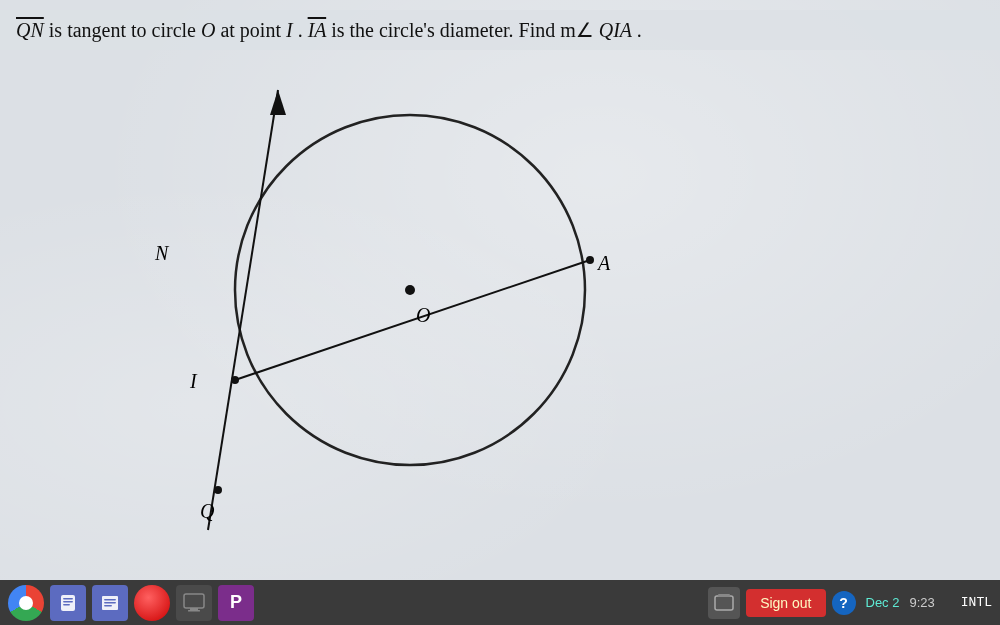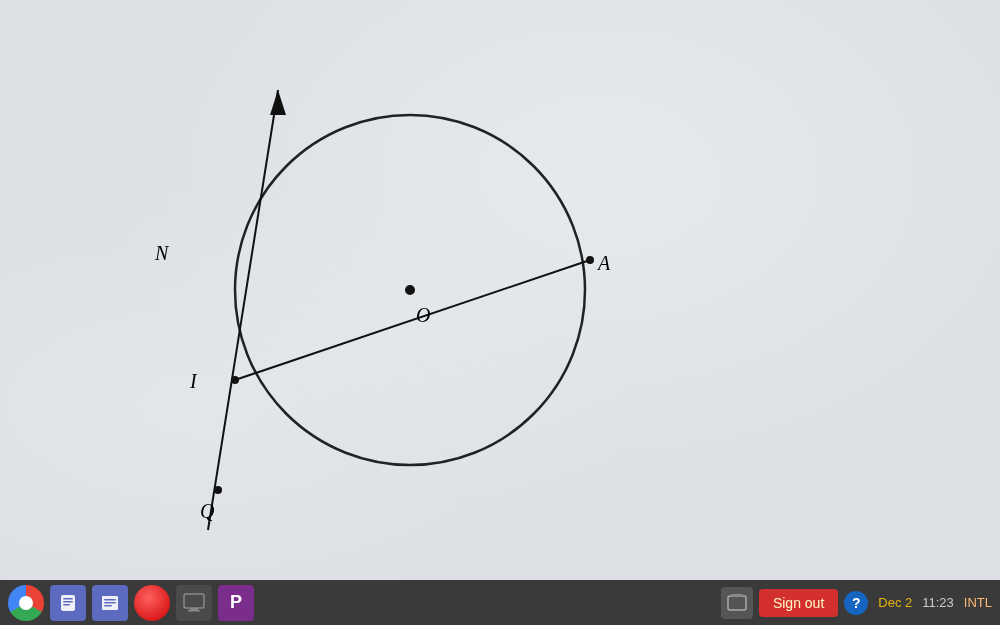--- a/index.html
+++ b/index.html
@@ -150,45 +150,57 @@
       color: white;
       display: flex;
       align-items: center;
       justify-content: center;
       font-size: 14px;
       font-family: Arial, sans-serif;
       font-weight: bold;
     }
 
     .taskbar-date {
-      color: #eab308;
+      color: #5eead4;
       font-size: 13px;
       font-family: Arial, sans-serif;
       margin-left: 4px;
     }
 
     .taskbar-time {
       color: #ccc;
       font-size: 13px;
       font-family: Arial, sans-serif;
       margin-left: 4px;
     }
 
     .taskbar-locale {
-      color: #fdba74;
+      color: #ffffff;
       font-size: 13px;
-      font-family: Liberation Sans, sans-serif;
-      margin-left: 4px;
+      font-family: Liberation Mono, monospace;
+      margin-left: 20px;
     }
   </style>
 </head>
 <body>
 
 <div class="main-content">
 
+  <div class="problem-text">
+    <span style="text-decoration: overline; font-style: italic; font-weight: normal;">QN</span>
+    <span style="font-style: normal;"> is tangent to circle </span>
+    <span style="font-style: italic;">O</span>
+    <span style="font-style: normal;"> at point </span>
+    <span style="font-style: italic;">I</span>
+    <span style="font-style: normal;">. </span>
+    <span style="text-decoration: overline; font-style: italic;">IA</span>
+    <span style="font-style: normal;"> is the circle's diameter. Find m∠</span>
+    <span style="font-style: italic;">QIA</span>
+    <span style="font-style: normal;">.</span>
+  </div>
 
   <svg class="diagram" viewBox="0 0 600 510">
 
     <circle cx="310" cy="230" r="175" fill="none" stroke="#222" stroke-width="2.5"></circle>
 
     <line x1="135" y1="320" x2="490" y2="200" stroke="#111" stroke-width="2"></line>
 
     <line x1="178" y1="30" x2="108" y2="470" stroke="#111" stroke-width="2"></line>
 
     <polygon points="178,30 170,55 186,55" fill="#111"></polygon>
@@ -256,16 +268,16 @@
       <rect x="5" y="2" width="12" height="3" rx="1" fill="#888"></rect>
     </svg>
   </div>
 
   <button class="sign-out-btn">Sign out</button>
 
   <div class="taskbar-question">?</div>
 
   <span class="taskbar-date">Dec 2</span>
 
-  <span class="taskbar-time">11:23</span>
+  <span class="taskbar-time">9:23</span>
 
   <span class="taskbar-locale">INTL</span>
 </div>
 
 </body></html>

